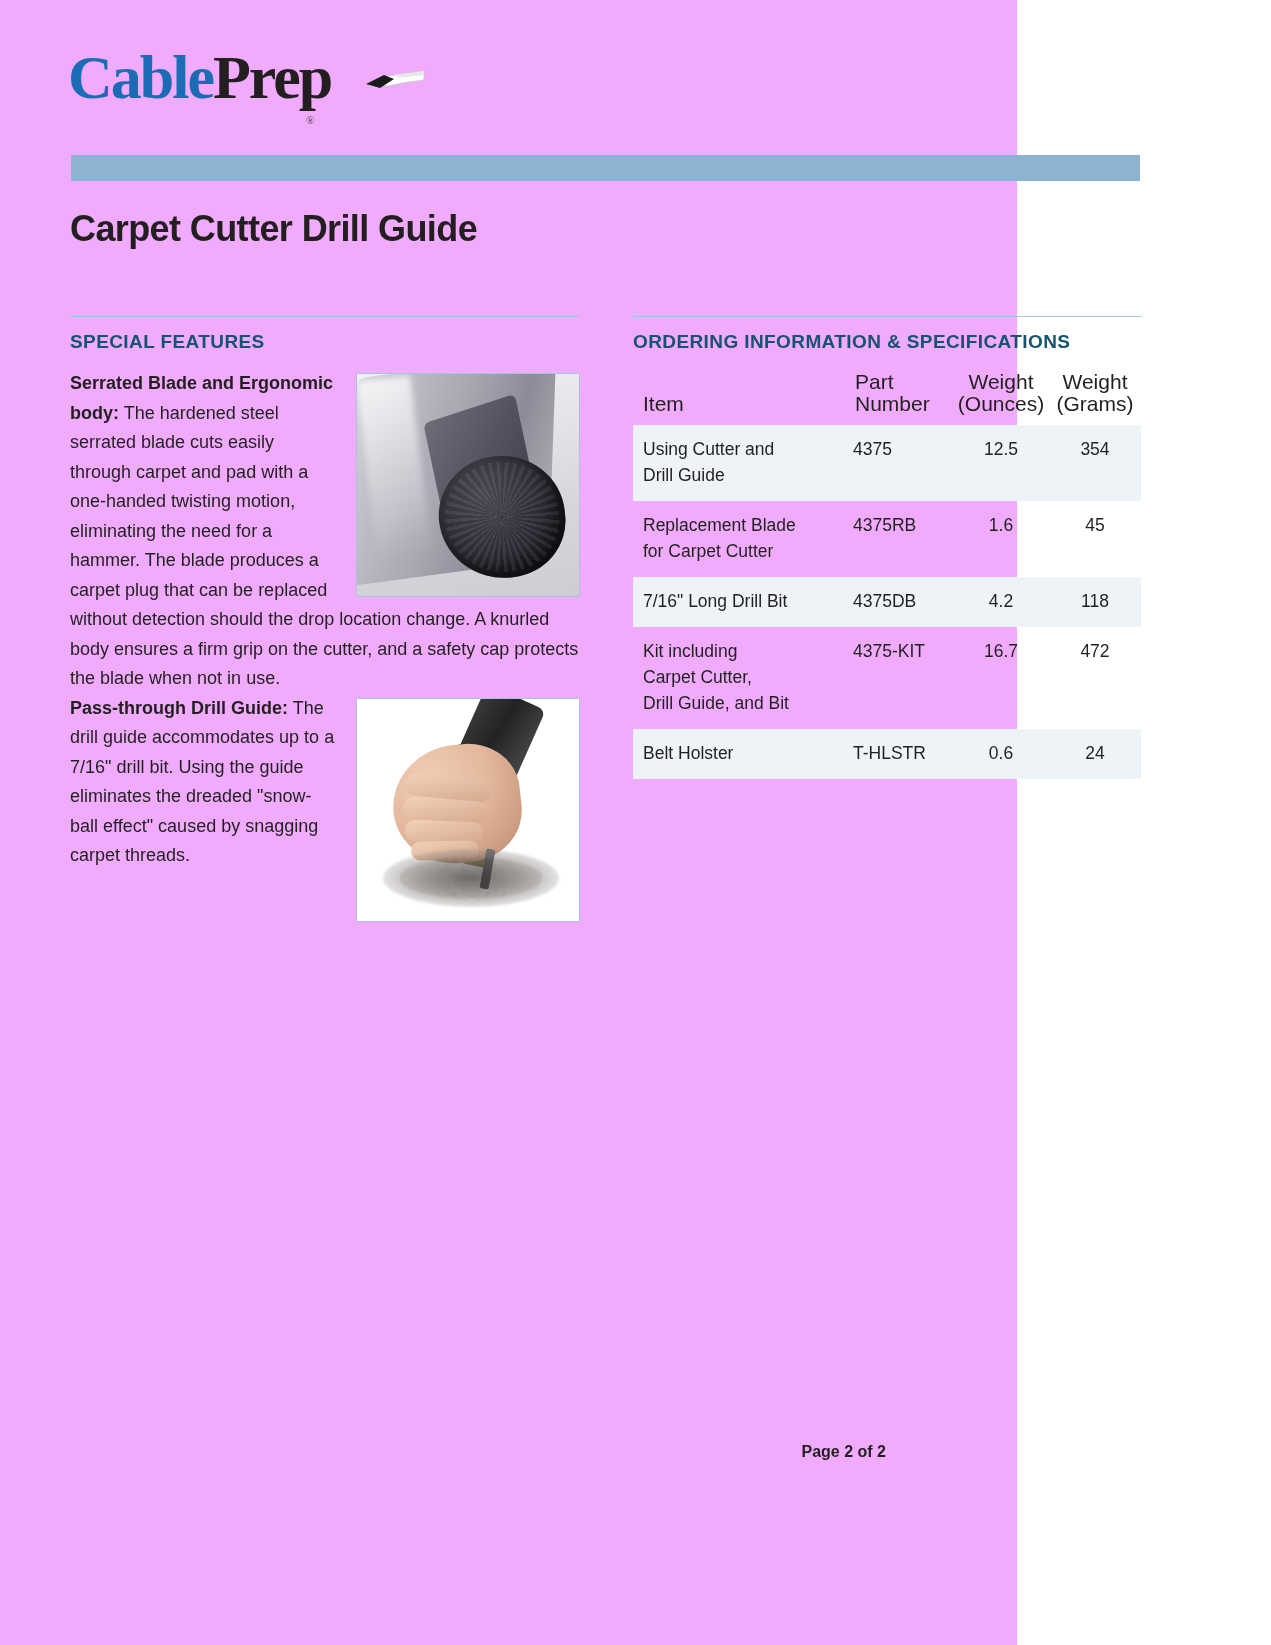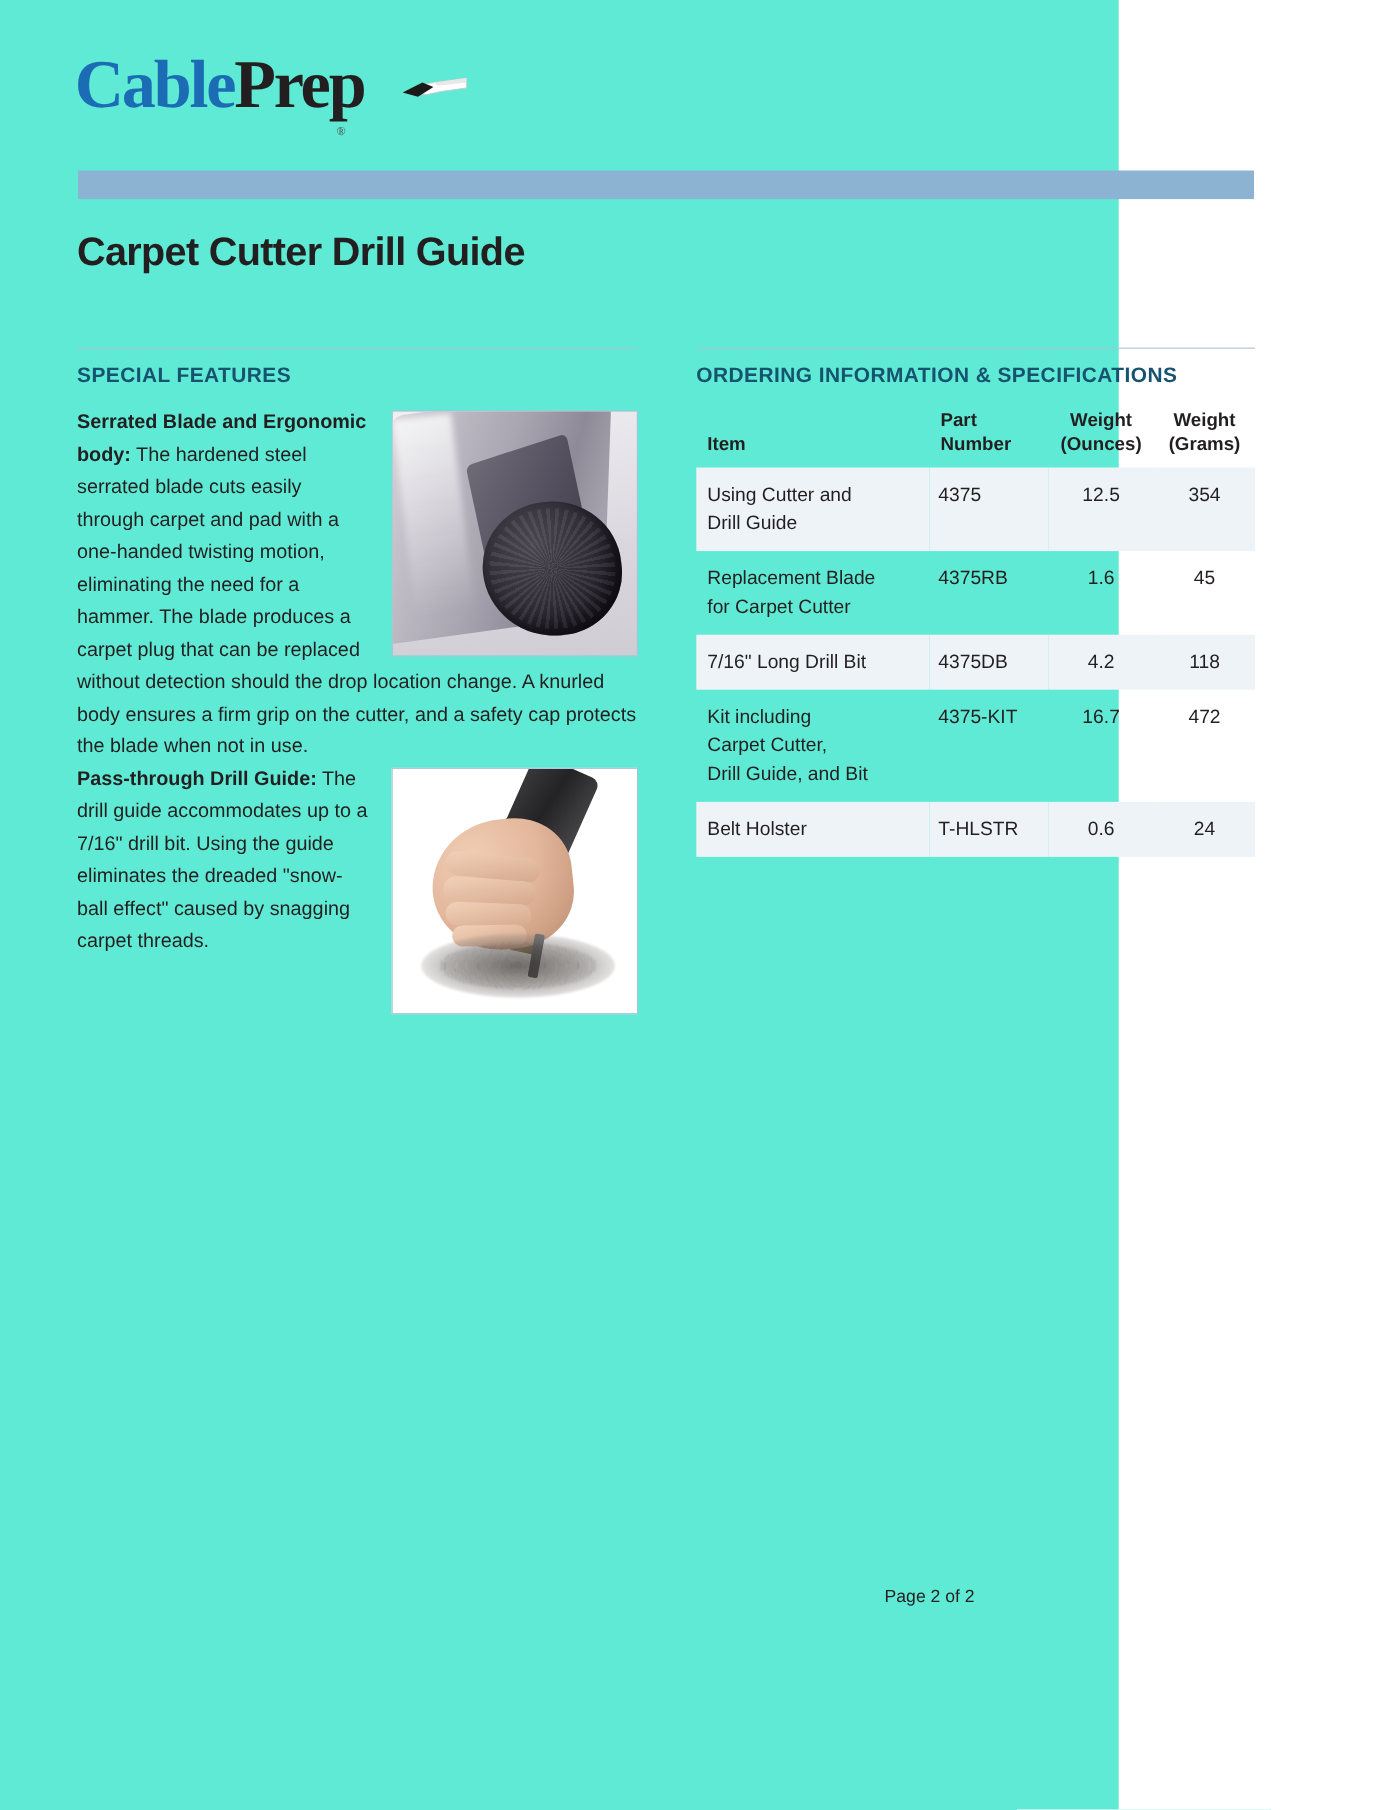--- a/index.html
+++ b/index.html
@@ -14,21 +14,21 @@
     font-family: "Liberation Sans", sans-serif;
     color: #231f20;
     position: relative;
     overflow: hidden;
   }
 
   .page {
     position: relative;
     width: 1017px;
     height: 1645px;
-    background: #5eead4;
+    background: #f0abfc;
   }
 
   
   .logo {
     position: absolute;
     left: 68px;
     top: 46px;
     width: 350px;
     height: 92px;
   }
@@ -257,22 +257,22 @@
   }
 
   
   .spec-table {
     width: 100%;
     border-collapse: collapse;
     font-size: 17.5px;
     color: #231f20;
   }
   .spec-table th {
-    font-weight: bold;
-    font-size: 17px;
+    font-weight: normal;
+    font-size: 21px;
     text-align: left;
     vertical-align: bottom;
     padding: 2px 6px 10px 10px;
     line-height: 22px;
     white-space: pre-line;
     margin-top: 44px;
   }
   .spec-table th.num { text-align: center; padding-left: 0; padding-right: 0; }
   .spec-table td {
     vertical-align: top;
@@ -290,20 +290,21 @@
   .c-g     { width: 92px; }
 
   
   .footer {
     position: absolute;
     right: 131px;
     top: 1443px;
     font-size: 16px;
     color: #231f20;
     white-space: nowrap;
+    font-weight: bold;
   }
 </style>
 </head>
 <body>
 
 <div class="page">
 
   <div class="logo">
     <div class="logo-word"><span class="logo-cable">Cable</span><span class="logo-prep">Prep</span></div>
     <div class="logo-reg">®</div>

